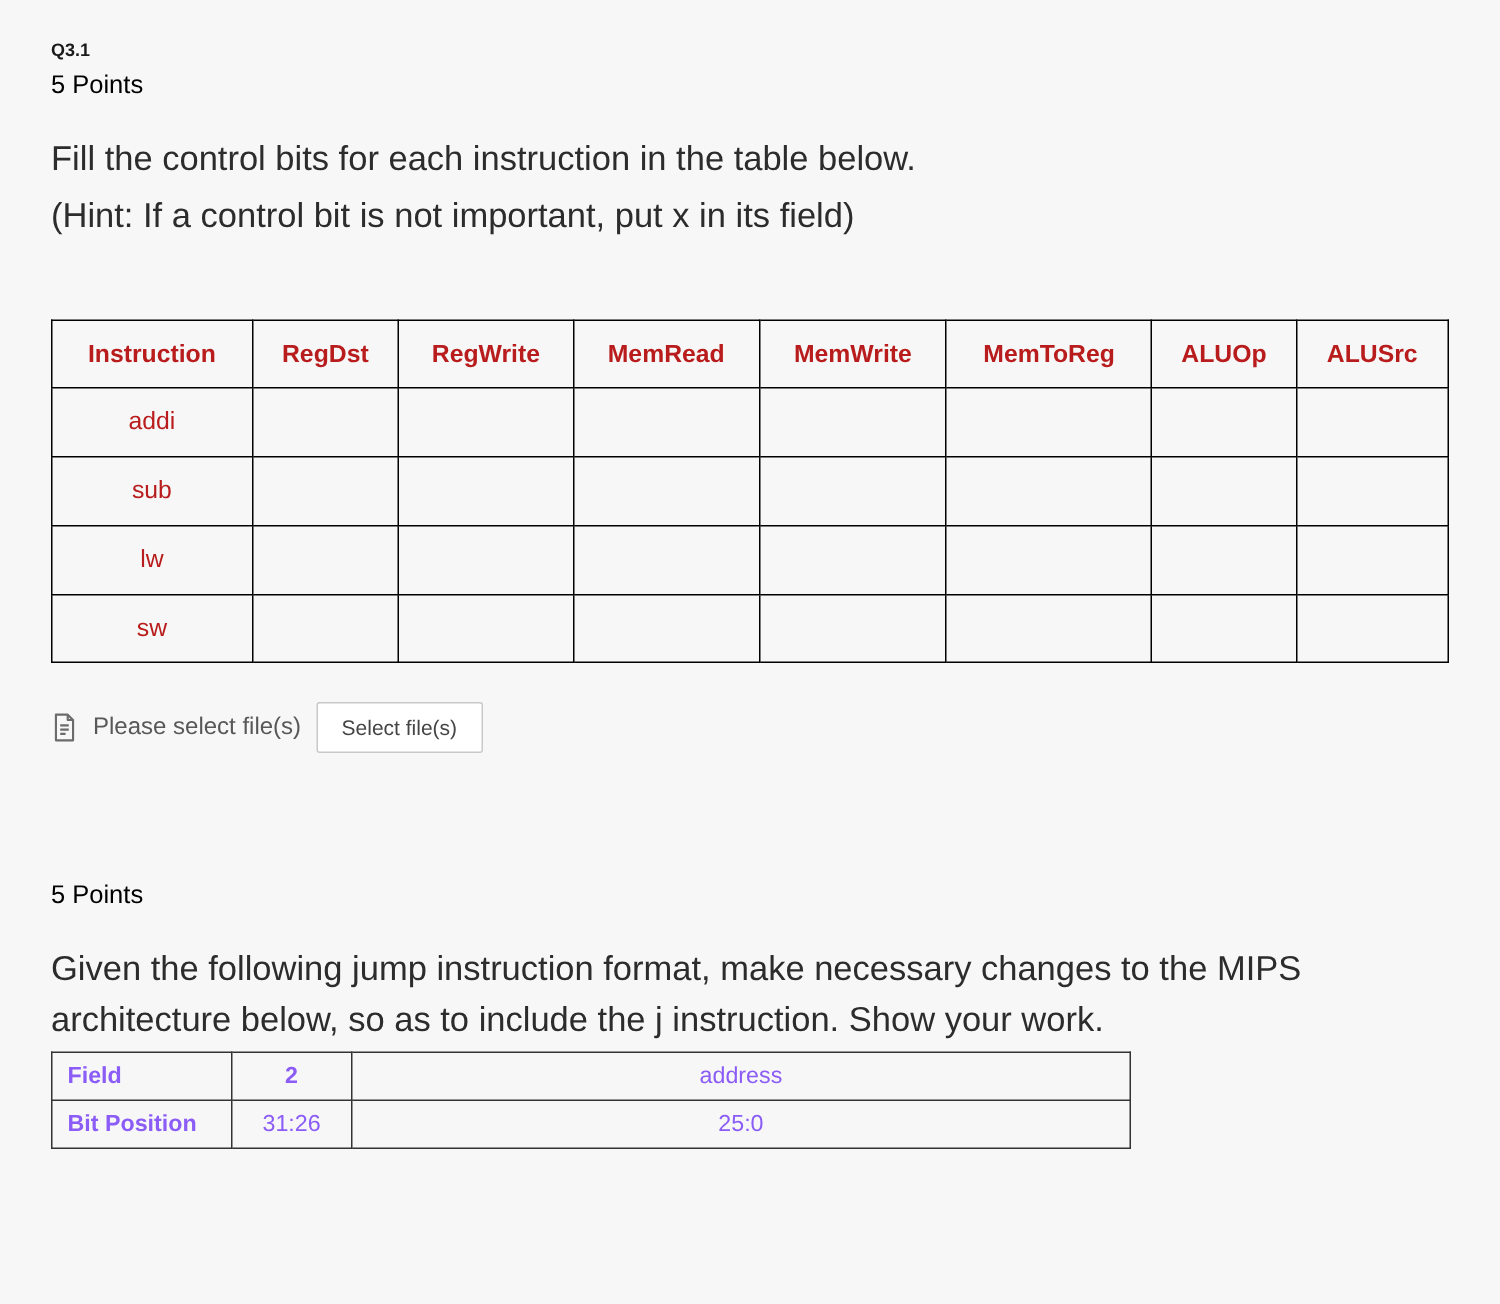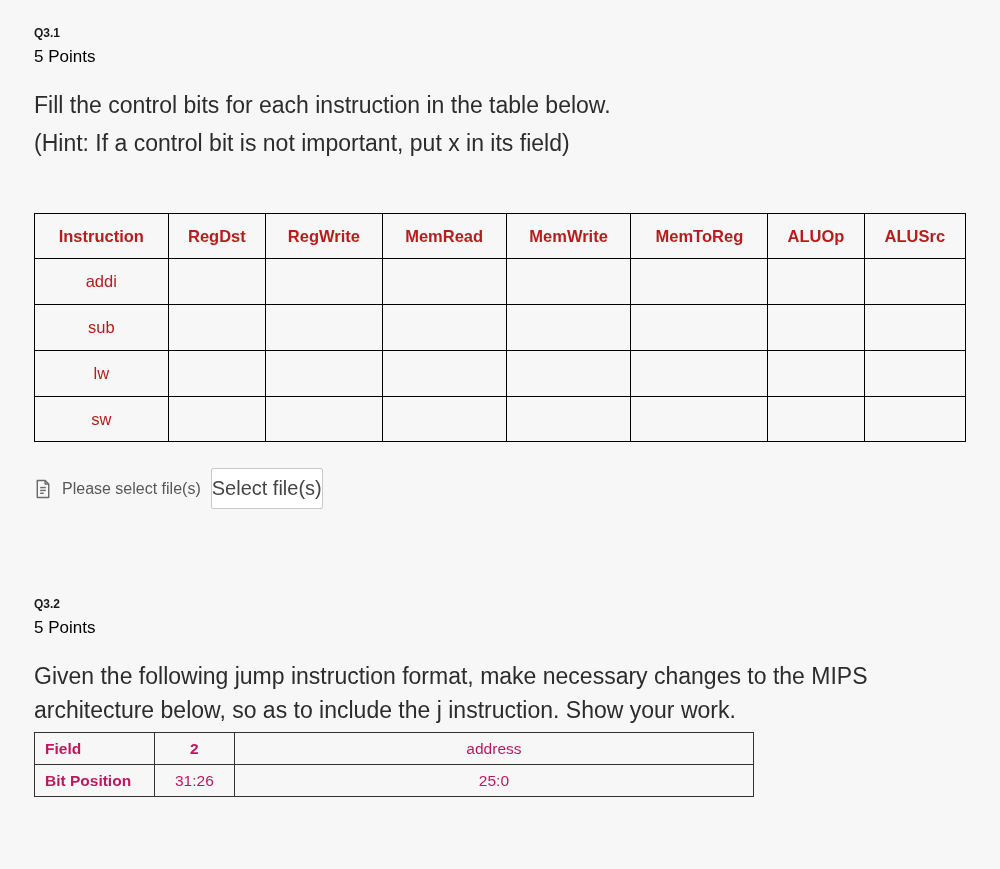--- a/index.html
+++ b/index.html
@@ -68,40 +68,40 @@
     font-size: 16px;
   }
   .doc-icon {
     width: 18px;
     height: 20px;
   }
   .select-btn {
     border: 1px solid #c9c9c9;
     background: #fff;
     color: #454545;
-    font-size: 20px;
-    padding: 8px 0;
+    font-size: 14px;
+    padding: 8px 16px;
     border-radius: 2px;
     cursor: pointer;
     font-family: inherit;
   }
 
   .bigspace { height: 80px; }
 
   .italic-label {
     font-style: italic;
     font-size: 18px;
     margin: 20px 0 20px 0;
   }
 
   
   table.fmt {
     border-collapse: collapse;
     font-size: 15.5px;
-    color: #be185d;
+    color: #8b5cf6;
     width: 720px;
   }
   table.fmt td, table.fmt th {
     border: 1px solid #333;
     padding: 4px 10px;
     text-align: center;
     vertical-align: middle;
   }
   table.fmt .rowlabel {
     font-weight: 700;
@@ -193,21 +193,20 @@
         <line x1="8" y1="16" x2="16" y2="16"></line>
         <line x1="8" y1="20" x2="13" y2="20"></line>
       </svg>
     </span>
     <span>Please select file(s)</span>
     <button class="select-btn">Select file(s)</button>
   </div>
 
   <div class="bigspace"></div>
 
-  <div class="q-heading">Q3.2</div>
   <div class="points">5 Points</div>
 
   <p class="body-text">Given the following jump instruction format, make necessary changes to the MIPS architecture below, so as to include the j instruction. Show your work.</p>
 
 
   <table class="fmt">
     <tbody>
         <tr class="fieldrow">
       <td class="rowlabel">Field</td>
       <td class="opcol">2</td>

